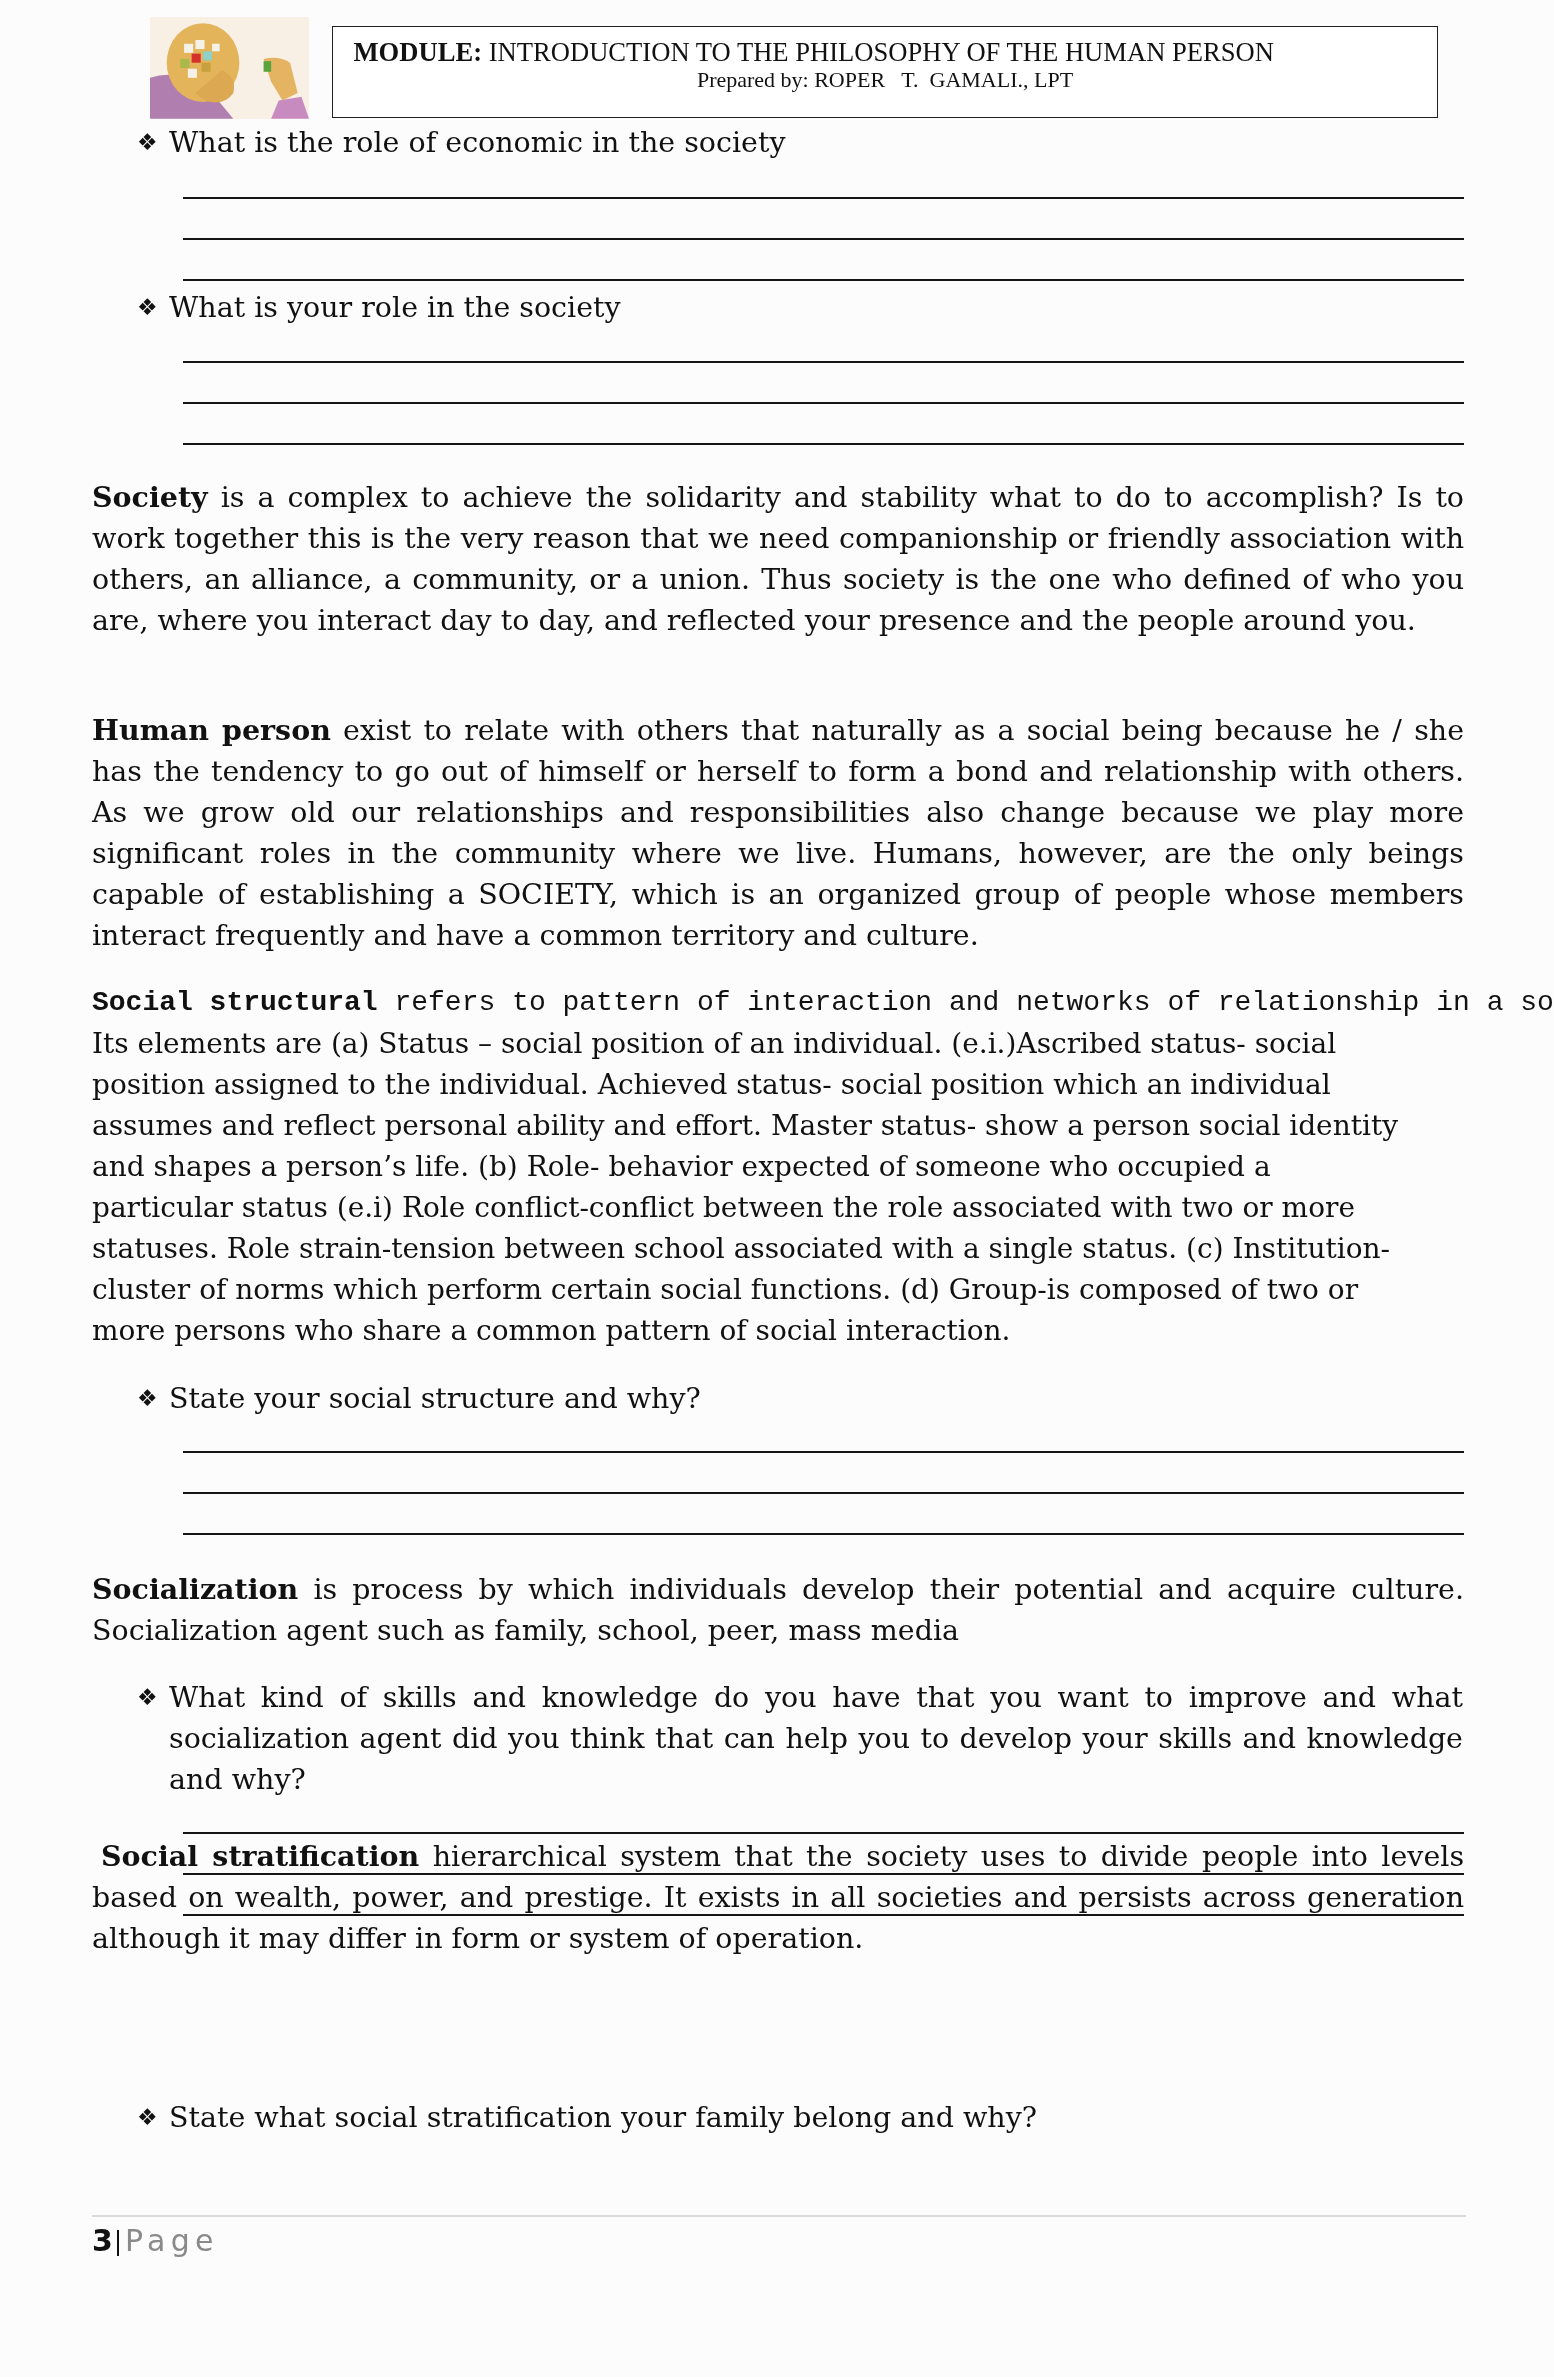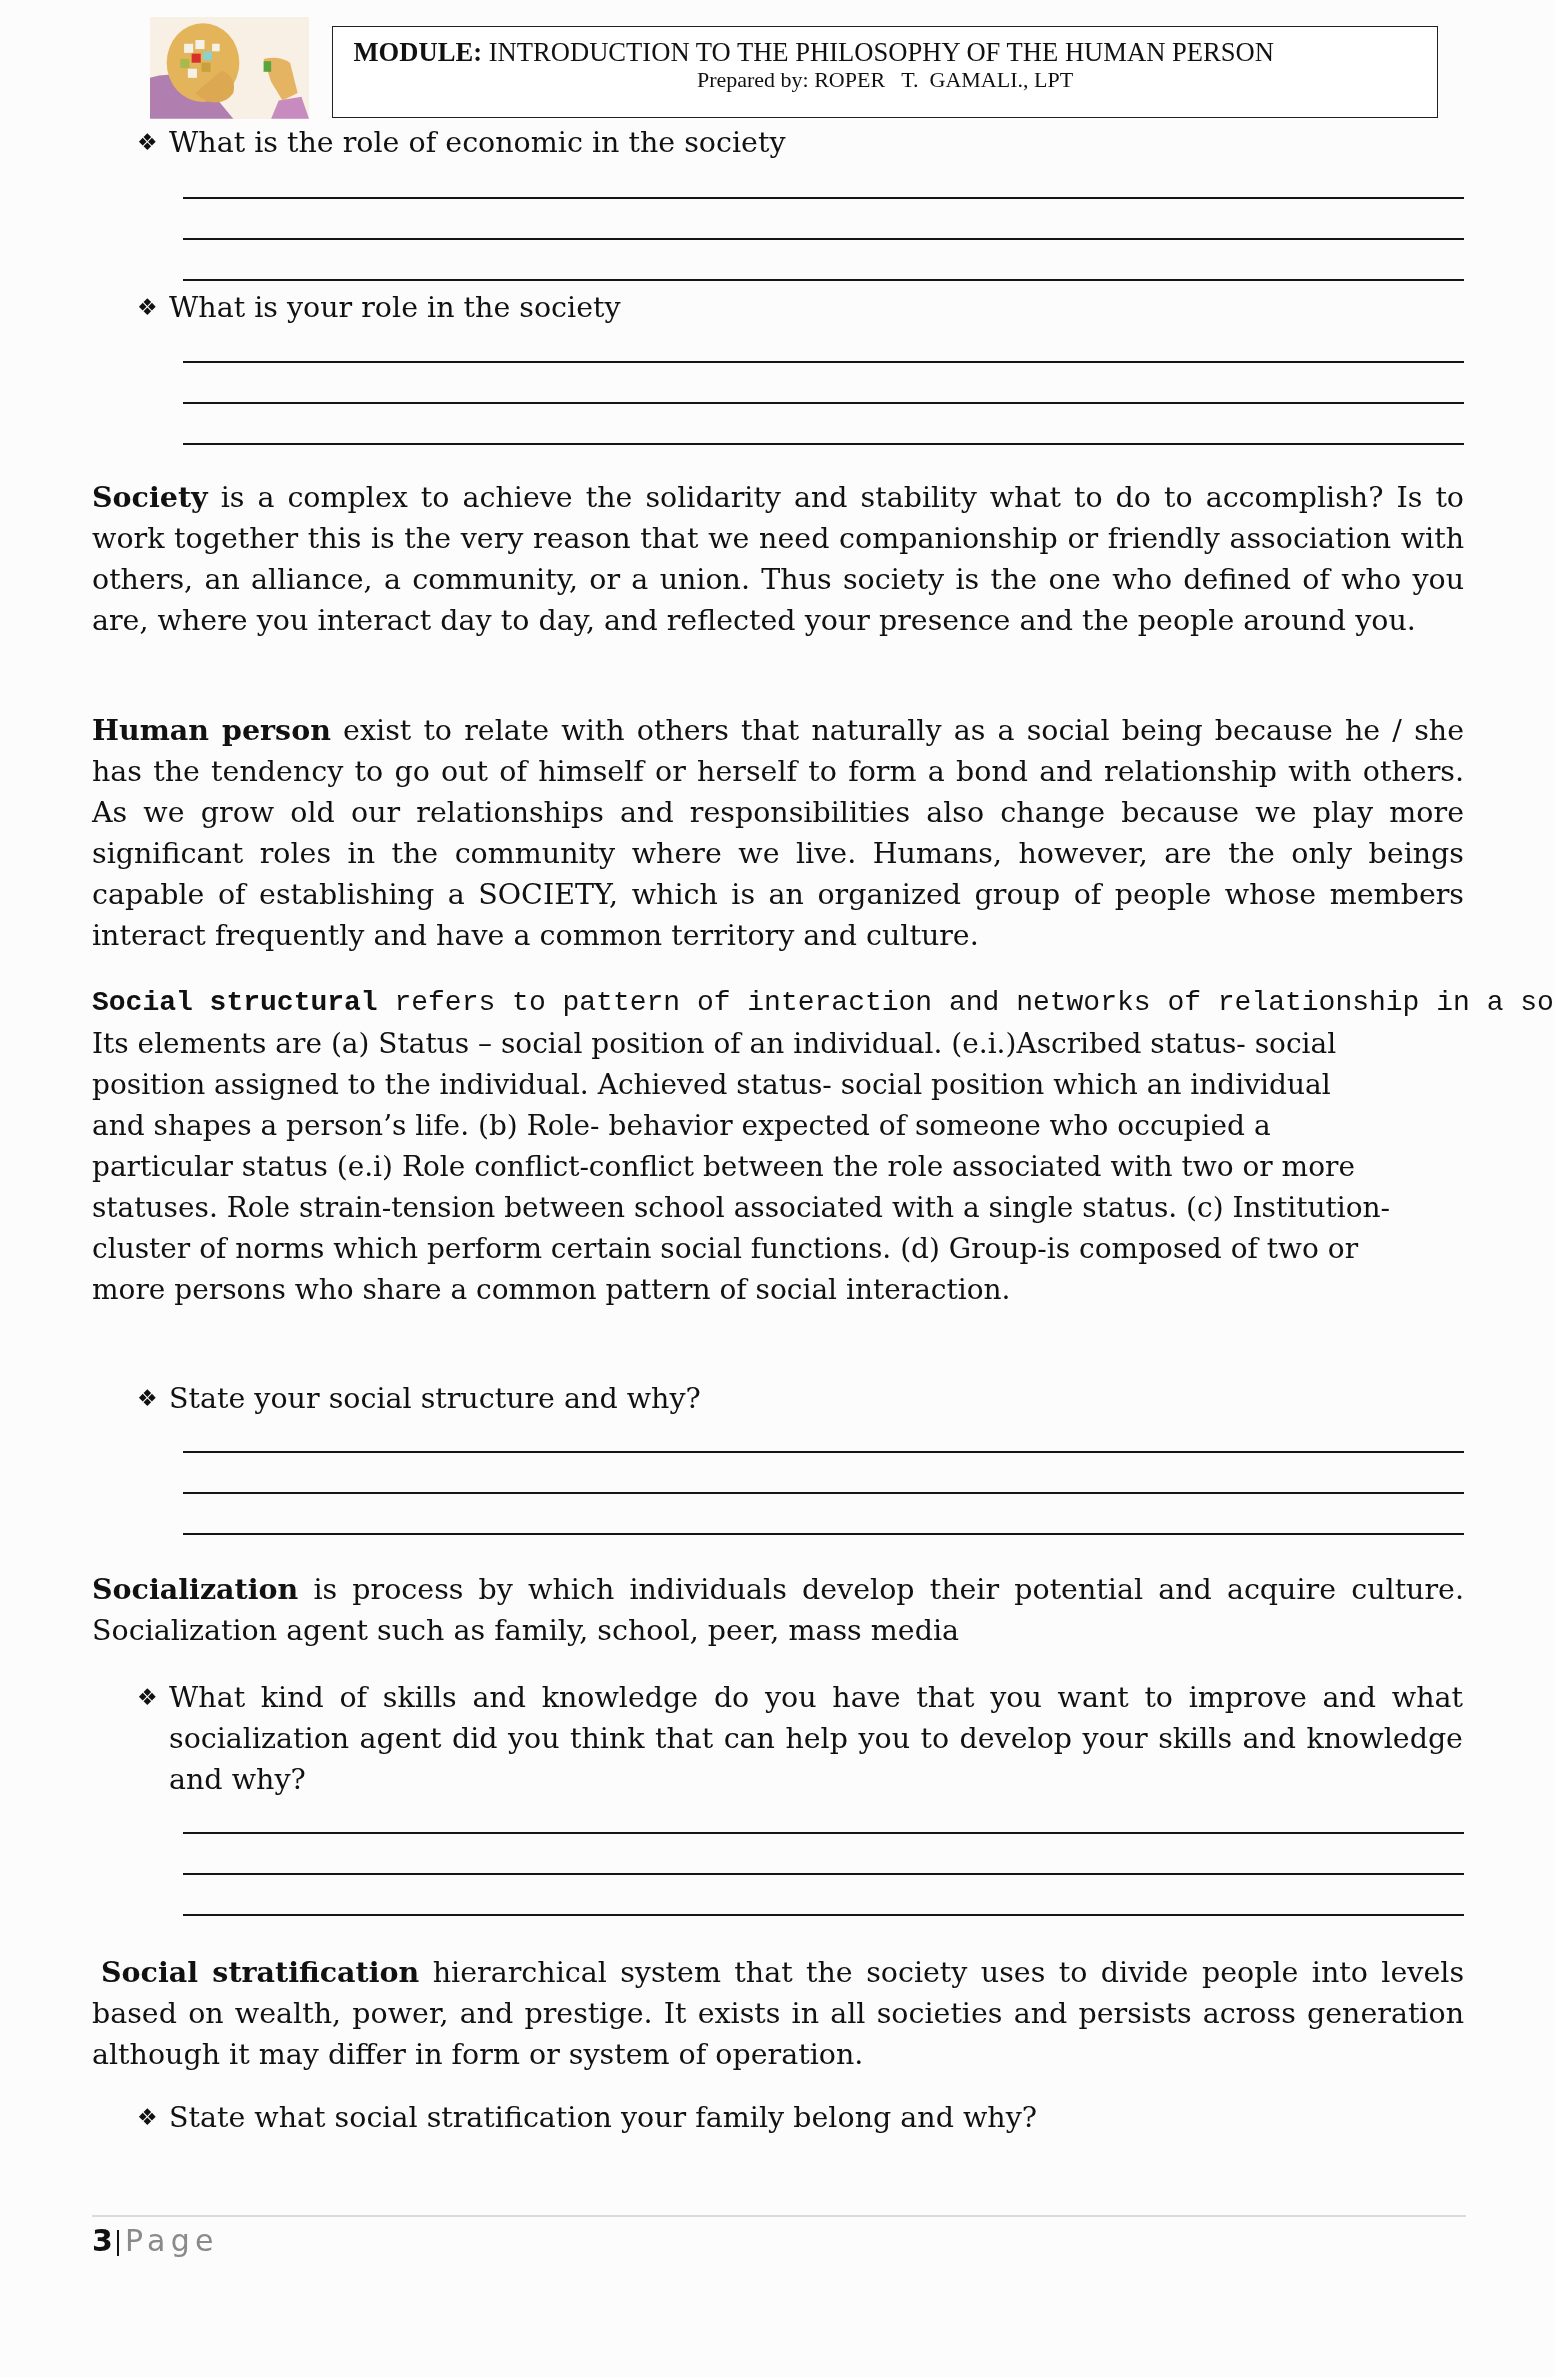--- a/index.html
+++ b/index.html
@@ -107,20 +107,21 @@
 <div class="abs ans-line" style="top:443px;"></div>
 
 <div class="abs para" style="top:477px;"><b>Society</b><span> is a complex to achieve the solidarity and stability what to do to accomplish? Is to work together this is the very reason that we need companionship or friendly association with others, an alliance, a community, or a union. Thus society is the one who defined of who you are, where you interact day to day, and reflected your presence and the people around you.</span></div>
 
 <div class="abs para" style="top:710px;"><b>Human person</b><span> exist to relate with others that naturally as a social being because he / she has the tendency to go out of himself or herself to form a bond and relationship with others.  As we grow old our relationships and responsibilities also change because we play more significant roles in the community where we live.  Humans, however, are the only beings capable of establishing a SOCIETY, which is an organized group of people whose members interact frequently and have a common territory and culture.</span></div>
 
 <div class="abs para left" style="top:982px; font-size:28px;">
   <div style="white-space:nowrap;font-family:Liberation Mono, monospace;"><b>Social structural</b><span> refers to pattern of interaction and networks of relationship in a society.</span></div>
   <div style="white-space:nowrap;">Its elements are (a) Status – social position of an individual. (e.i.)Ascribed status- social</div>
   <div style="white-space:nowrap;">position assigned to the individual. Achieved status- social position which an individual</div>
+  <div style="white-space:nowrap;">assumes and reflect personal ability and effort. Master status- show a person social identity</div>
   <div style="white-space:nowrap;">and shapes a person’s life. (b) Role- behavior expected of someone who occupied a</div>
   <div style="white-space:nowrap;">particular status (e.i) Role conflict-conflict between the role associated with two or more</div>
   <div style="white-space:nowrap;">statuses. Role strain-tension between school associated with a single status. (c) Institution-</div>
   <div style="white-space:nowrap;">cluster of norms which perform certain social functions. (d) Group-is composed of two or</div>
   <div style="white-space:nowrap;">more persons who share a common pattern of social interaction.</div>
 </div>
 
 <div class="abs q" style="top:1378px;">
   <span class="bullet">❖</span>
   <span class="qtext">State your social structure and why?</span>
@@ -135,21 +136,21 @@
 </div>
 
 <div class="abs q" style="top:1677px;">
   <span class="bullet">❖</span>
   <span class="qtext">What kind of skills and knowledge do you have that you want to improve and what socialization agent did you think that can help you to develop your skills and knowledge and why?</span>
 </div>
 <div class="abs ans-line" style="top:1832px;"></div>
 <div class="abs ans-line" style="top:1873px;"></div>
 <div class="abs ans-line" style="top:1914px;"></div>
 
-<div class="abs para" style="top:1952px;"><span style="display:inline-block;width:9px;"></span><b>Social stratification</b><span> hierarchical system that the society uses to divide people into levels based on wealth, power, and prestige. It exists in all societies and persists across generation although it may differ in form or system of operation.</span></div>
+<div class="abs para" style="top:1836px;"><span style="display:inline-block;width:9px;"></span><b>Social stratification</b><span> hierarchical system that the society uses to divide people into levels based on wealth, power, and prestige. It exists in all societies and persists across generation although it may differ in form or system of operation.</span></div>
 
 <div class="abs q" style="top:2097px;">
   <span class="bullet">❖</span>
   <span class="qtext">State what social stratification your family belong and why?</span>
 </div>
 
 <div class="abs footer-rule"></div>
 <div class="abs footer">
   <span class="pnum">3</span><span class="sep"></span><span class="plabel">Page</span>
 </div>

